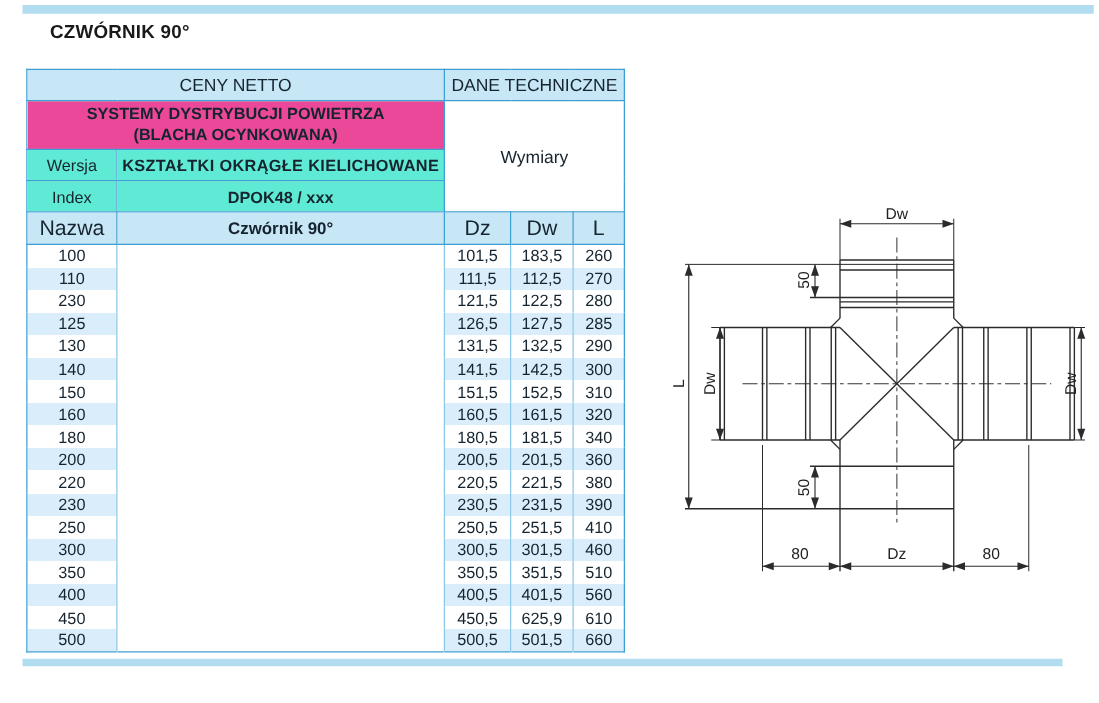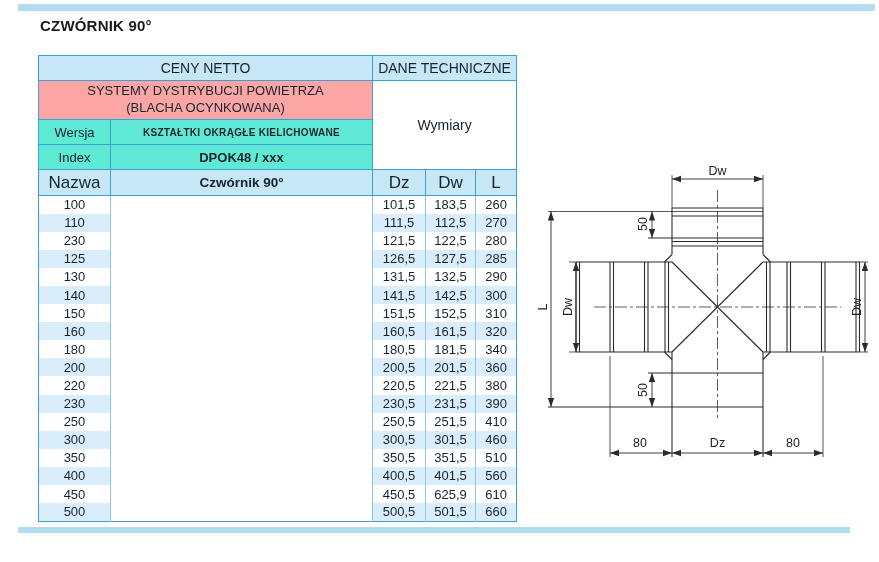--- a/index.html
+++ b/index.html
@@ -3,30 +3,30 @@
 <meta charset="utf-8">
 <style>
   html,body{margin:0;padding:0;background:#fff;}
   .page{position:relative;width:879px;height:562px;background:#fff;overflow:hidden;
         font-family:"Liberation Sans",sans-serif;color:#16242f;}
   .bar{position:absolute;background:#b2ddf1;height:7px;}
   .bar.top{left:18px;right:4px;top:4px;}
   .bar.bottom{left:18px;width:832px;top:527px;height:6px;}
   .title{position:absolute;left:40px;top:17px;font-size:15px;font-weight:bold;color:#191919;letter-spacing:.2px;}
 
-  table.cat{position:absolute;left:38px;top:55px;width:478px;border-collapse:collapse;
+  table.cat{position:absolute;left:21px;top:55px;width:478px;border-collapse:collapse;
             table-layout:fixed;border:1.5px solid #3d9fd3;}
   table.cat td{padding:0;text-align:center;vertical-align:middle;overflow:hidden;white-space:nowrap;}
   thead td{border:1px solid #3d9fd3;}
   .hdr1 td{background:#c7e6f6;font-size:14px;height:24px;}
-  .sys{background:#fca5a5;font-size:13px;font-weight:normal;height:38px;line-height:1.3;}
+  .sys{background:#ec4899;font-size:13px;font-weight:bold;height:38px;line-height:1.3;}
   .wym{background:#ffffff;font-size:14px;}
   .meta td{background:#5eead4;font-size:13px;height:24px;}
   .meta .val{font-weight:bold;}
-  .meta .val-small{font-weight:bold;font-size:10px;letter-spacing:.3px;}
+  .meta .val-small{font-weight:bold;font-size:13px;letter-spacing:.3px;}
   .nazwa td{background:#c7e6f6;font-size:17px;height:25px;}
   .nazwa .val{font-weight:bold;font-size:13.5px;}
   tbody tr{height:18.1px;}
   tbody td{font-size:13px;background:#fff;}
   tbody td + td{border-left:1px solid #8ac7e9;}
   tbody tr.stripe td{background:#d9eefa;}
   tbody tr.stripe td.mid{background:#ffffff;}
 
   svg.diagram{position:absolute;left:530px;top:160px;width:349px;height:310px;}
   svg.diagram .o{stroke:#2b2b2b;stroke-width:1.1;fill:none;}

